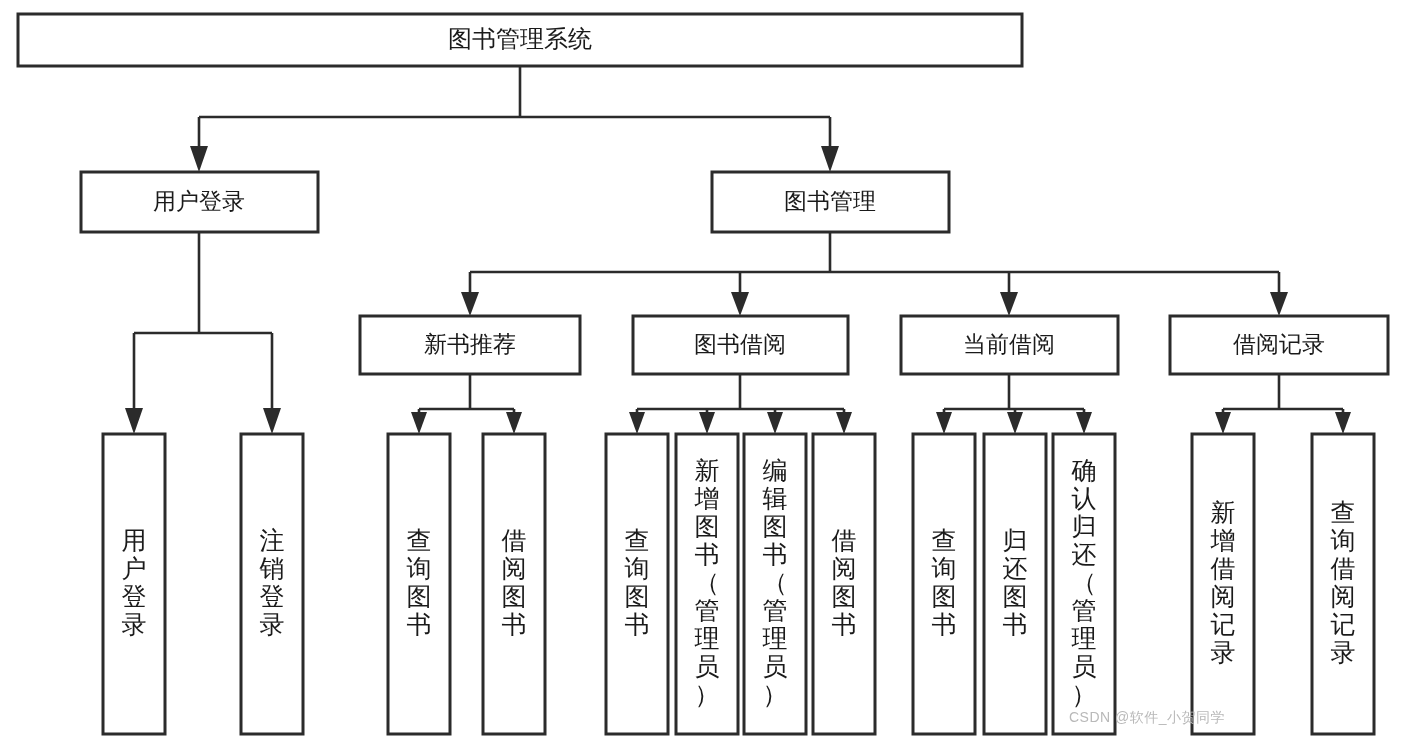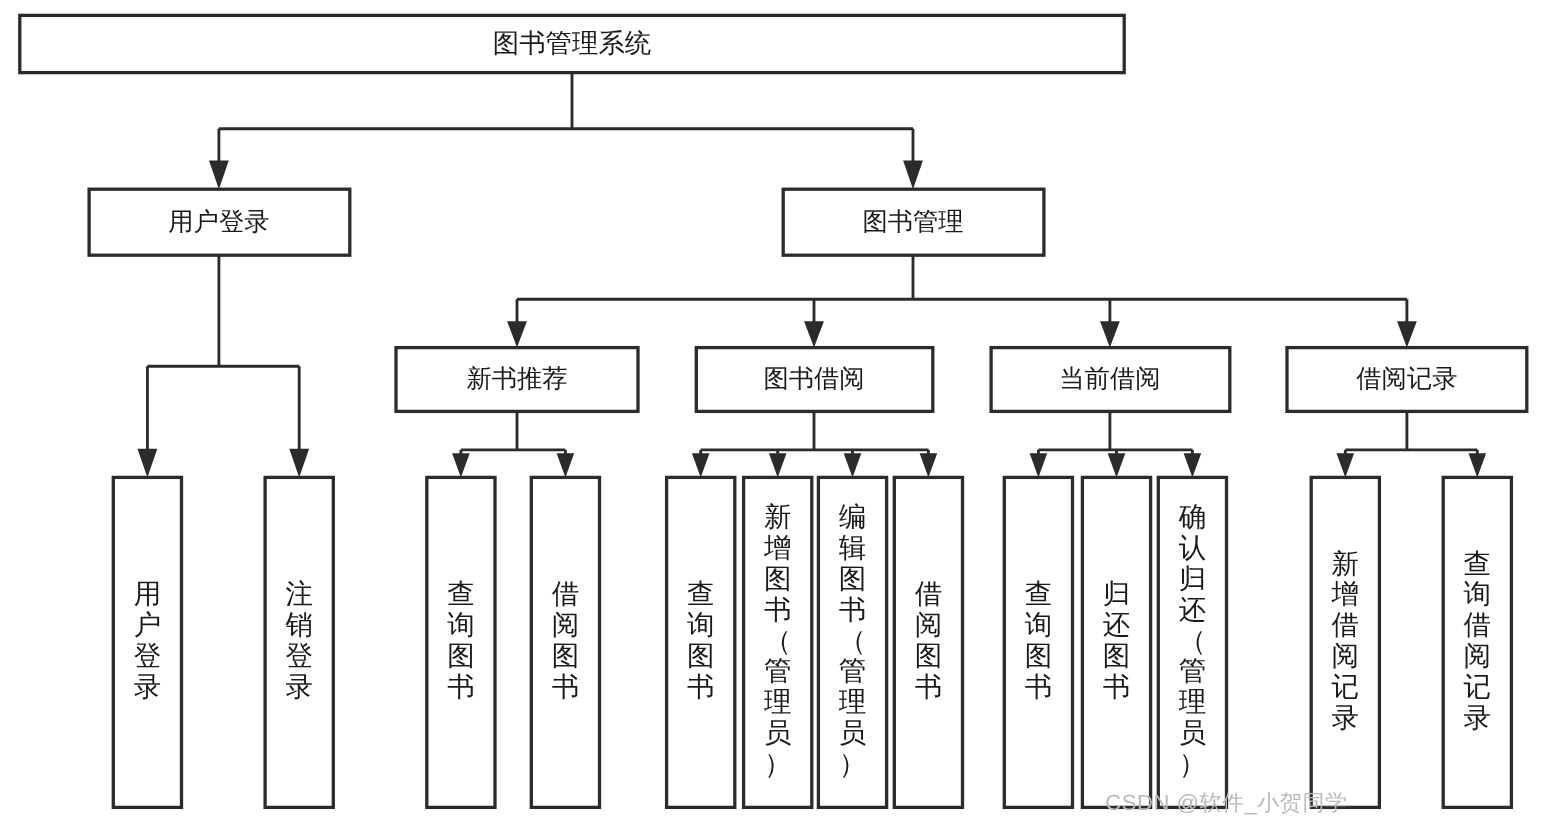--- a/index.html
+++ b/index.html
@@ -58,23 +58,23 @@
   }
   .leaf-label {
     font-family: "Liberation Sans", "DejaVu Sans", sans-serif;
     font-size: 25px;
     fill: #1a1a1a;
     text-anchor: middle;
   }
   .watermark {
     position: absolute;
     right: 8px;
-    bottom: 4px;
-    font-family: "Liberation Sans", "DejaVu Sans", sans-serif;
-    font-size: 20px;
+    bottom: 20px;
+    font-family: "Liberation Sans", "DejaVu Sans", sans-serif;
+    font-size: 14px;
     color: #b9b9b9;
     letter-spacing: 0.5px;
     white-space: nowrap;
     user-select: none;
     text-align: center;
   }
 </style>
 </head>
 <body>
 

